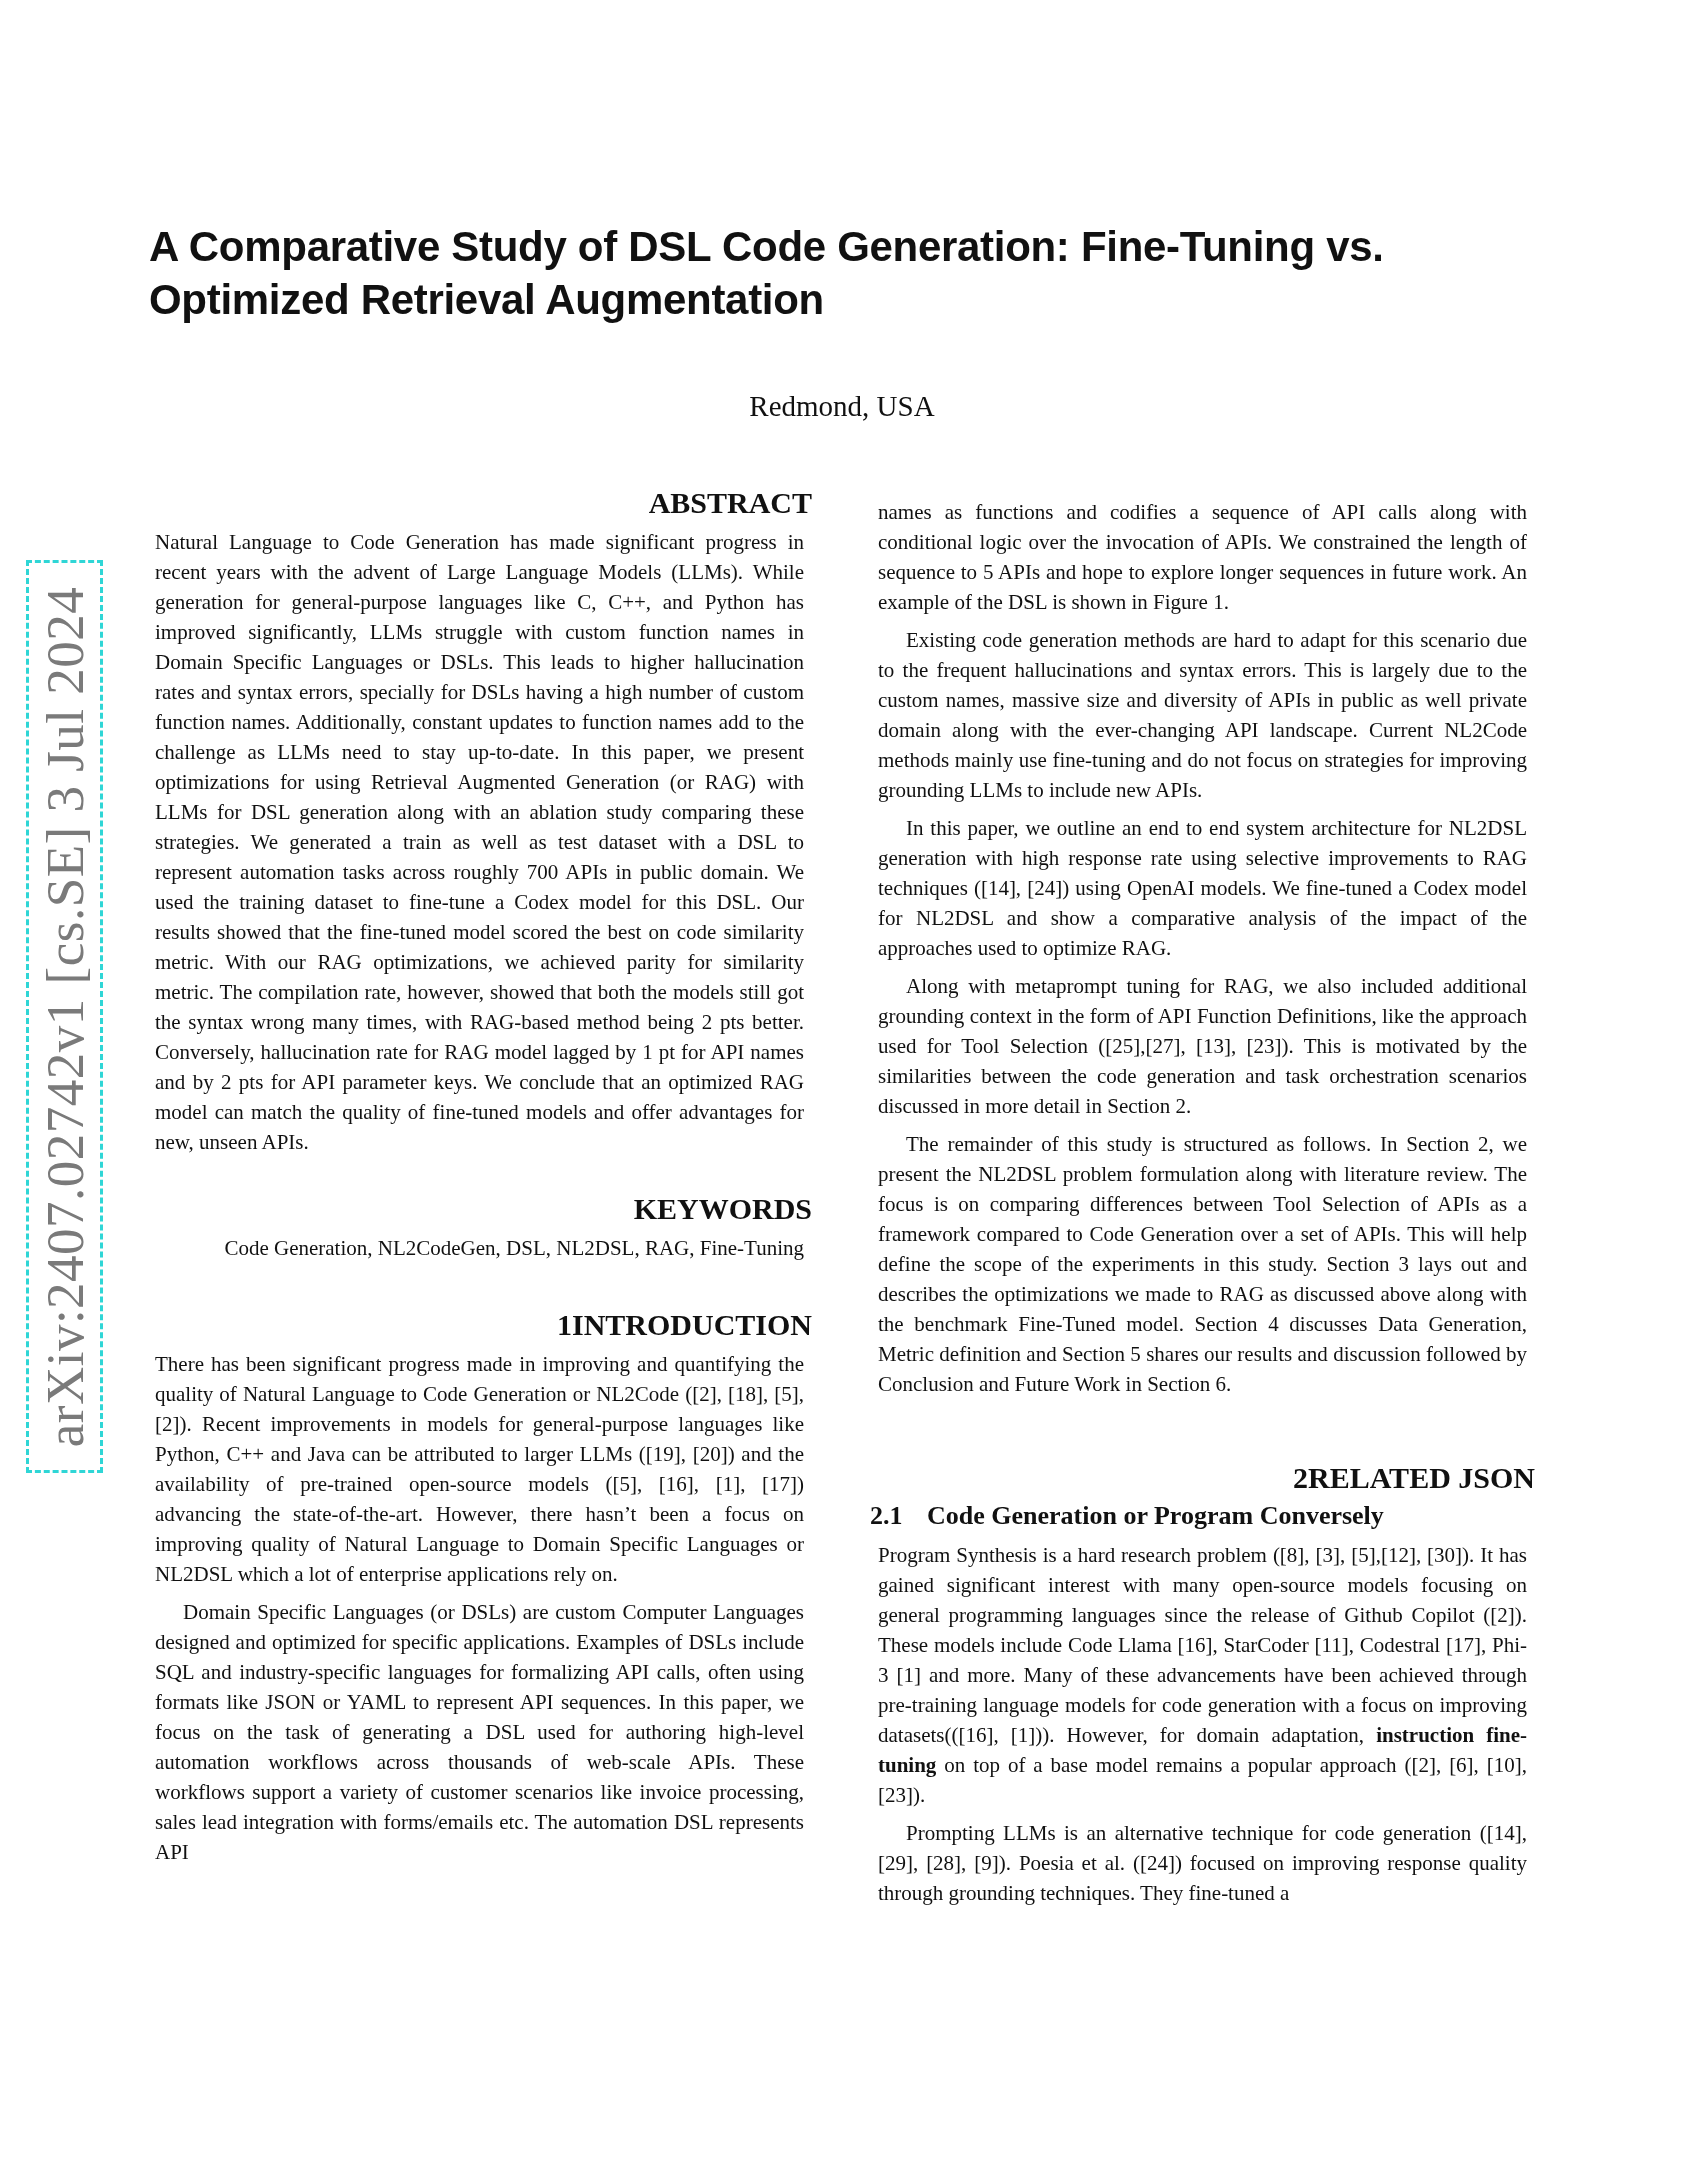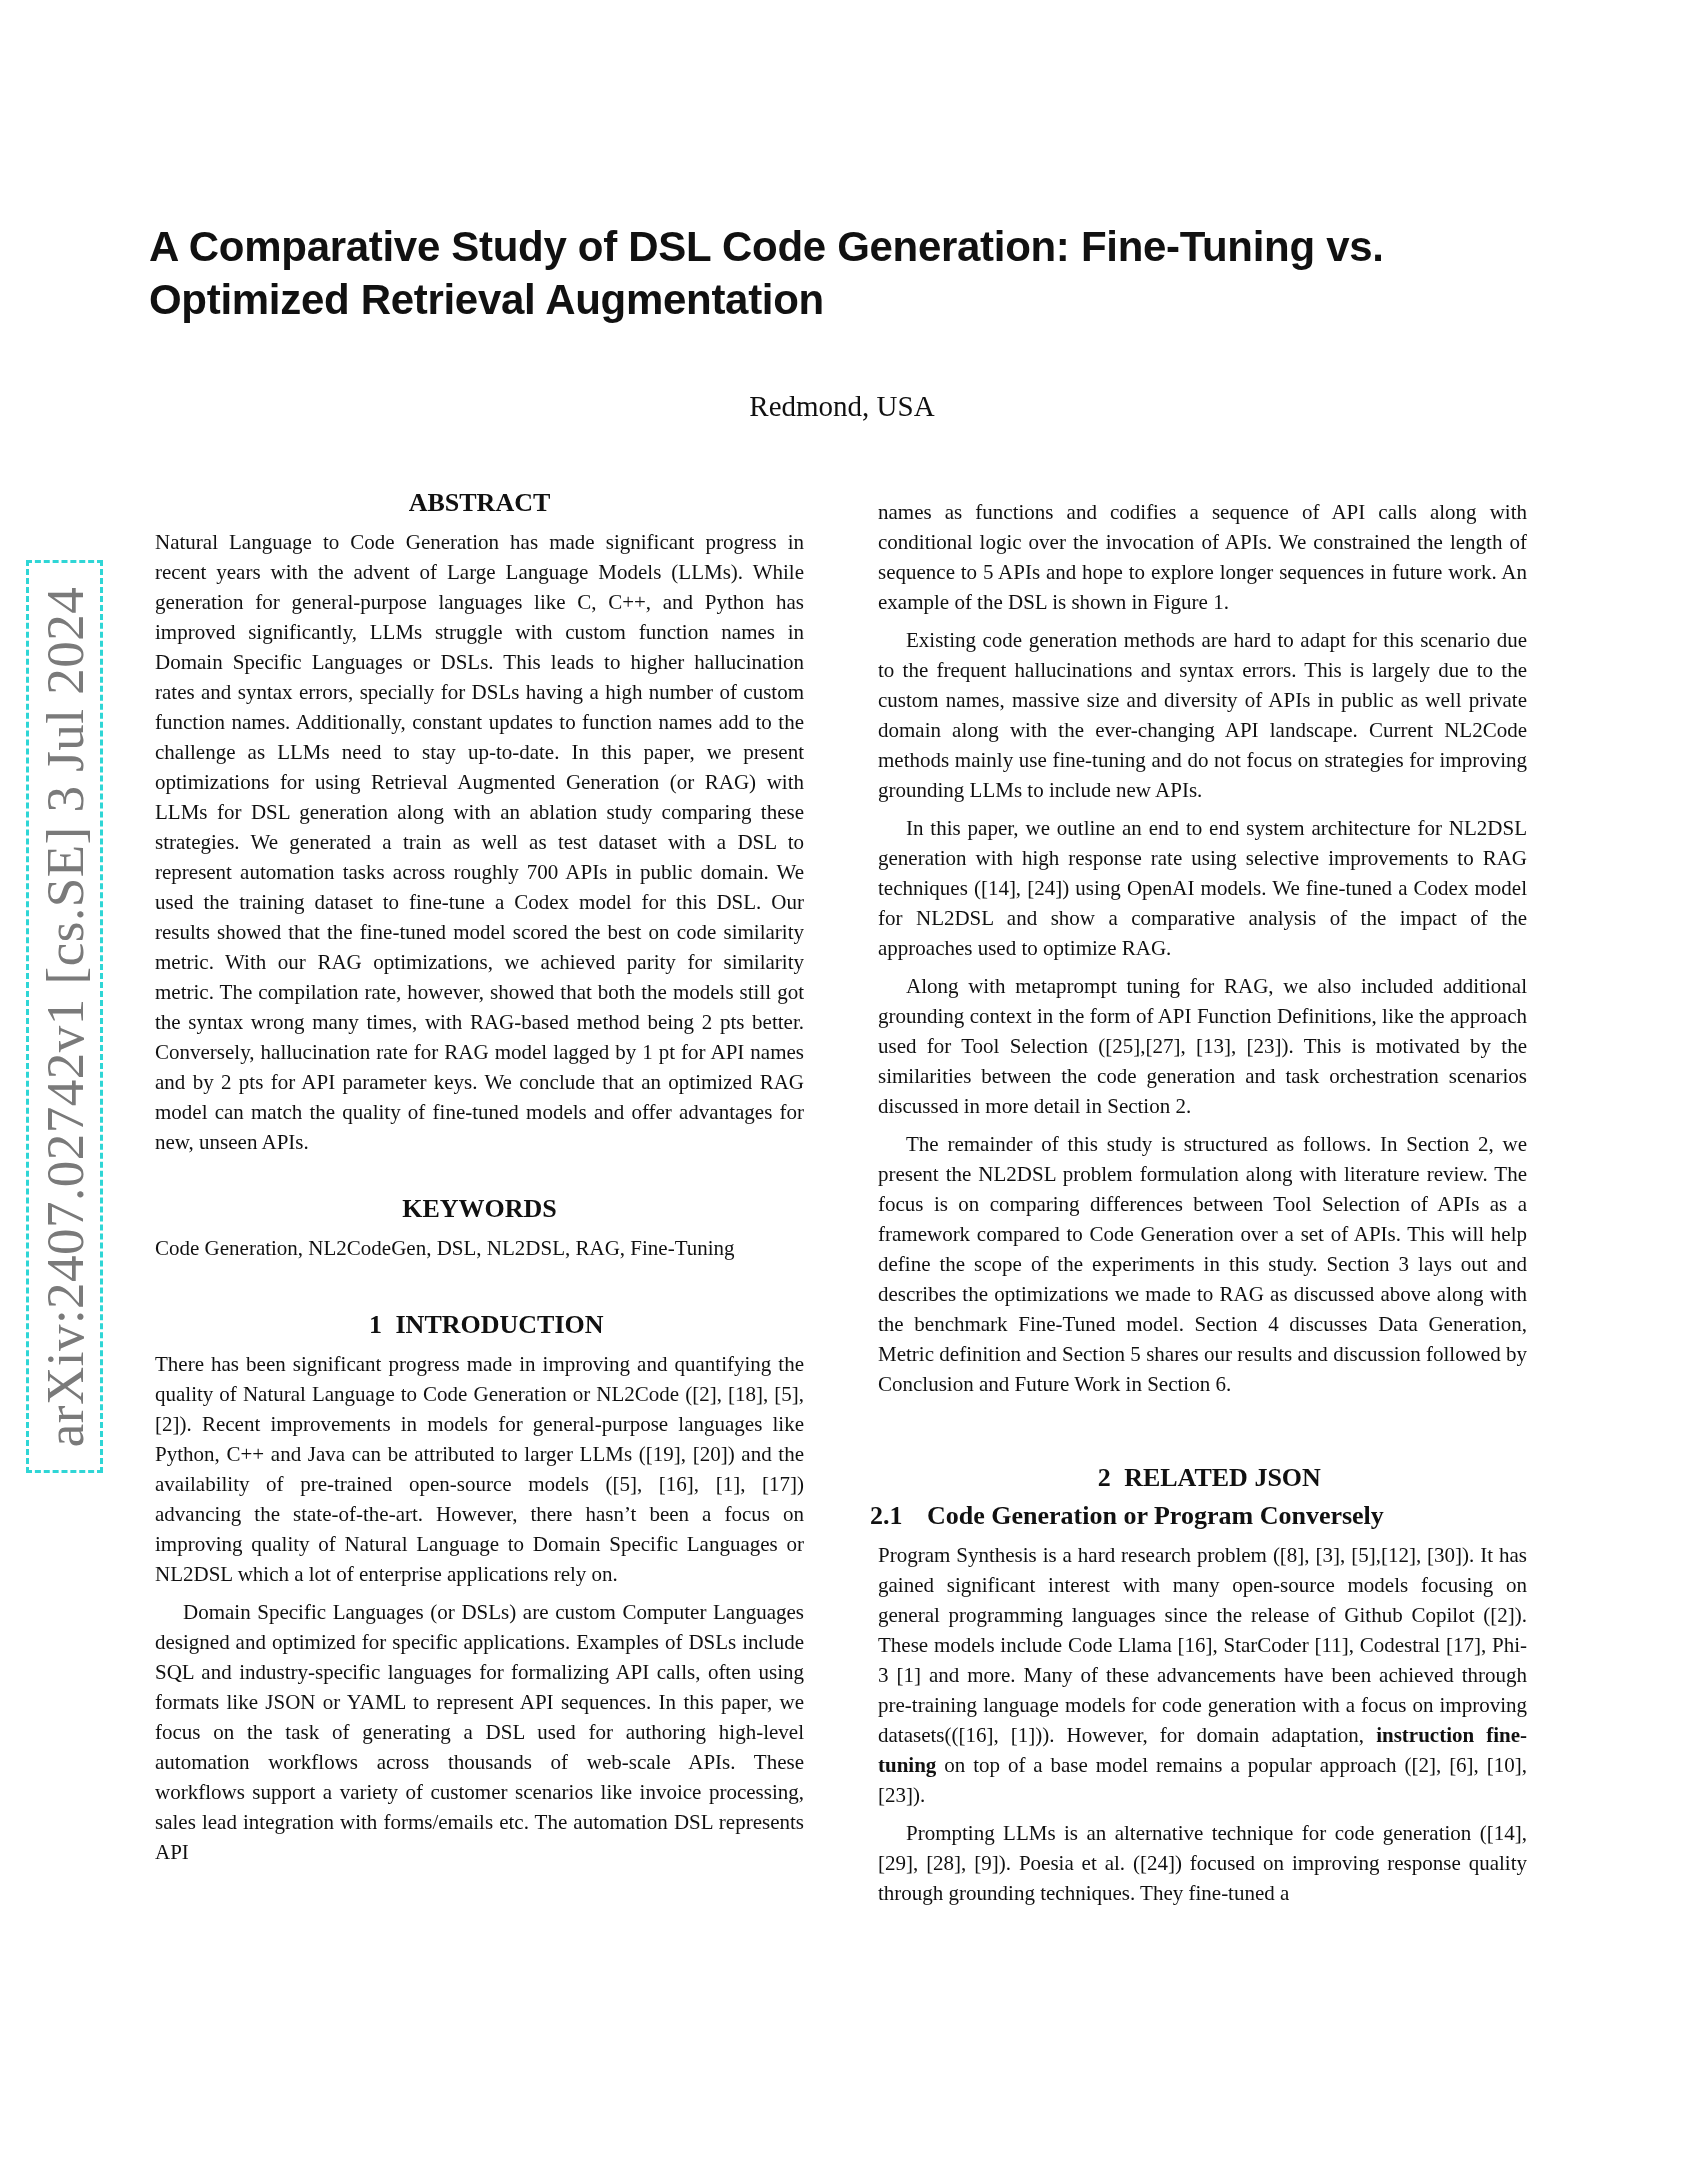--- a/index.html
+++ b/index.html
@@ -19,22 +19,22 @@
 
   .col {
     position: absolute; top: 487px; width: 665px;
     font-family: "Liberation Serif", serif; font-size: 21px; line-height: 30px;
     text-align: justify; hyphens: auto;
   }
   .col-left { left: 147px; }
   .col-right { left: 870px; top: 489px; }
 
   h2.sec {
-    font-family: "Liberation Serif", serif; font-weight: bold; font-size: 26px;
-    margin: 0 0 6px 0; line-height: 32px; text-align: center;
+    font-family: "Liberation Serif", serif; font-weight: bold; font-size: 30px;
+    margin: 0 0 6px 0; line-height: 32px; text-align: right;
   }
   h2.sec .num { display: inline-block; width: 40px; }
   h3.subsec {
     font-family: "Liberation Serif", serif; font-weight: bold; font-size: 26px;
     margin: 6px 0 6px 0; line-height: 32px; text-align: left;
   }
   h3.subsec .num { display: inline-block; width: 57px; }
   p { margin: 8px; }
   p.indent { text-indent: 28px; }
   .gap-keywords { height: 28px; }
@@ -70,21 +70,21 @@
   <div class="arxiv">
     <div class="arxiv-text">arXiv:2407.02742v1  [cs.SE]  3 Jul 2024</div>
   </div>
 
   <div class="col col-left">
     <h2 class="sec">ABSTRACT</h2>
     <p>Natural Language to Code Generation has made significant progress in recent years with the advent of Large Language Models (LLMs). While generation for general-purpose languages like C, C++, and Python has improved significantly, LLMs struggle with custom function names in Domain Specific Languages or DSLs. This leads to higher hallucination rates and syntax errors, specially for DSLs having a high number of custom function names. Additionally, constant updates to function names add to the challenge as LLMs need to stay up-to-date. In this paper, we present optimizations for using Retrieval Augmented Generation (or RAG) with LLMs for DSL generation along with an ablation study comparing these strategies. We generated a train as well as test dataset with a DSL to represent automation tasks across roughly 700 APIs in public domain. We used the training dataset to fine-tune a Codex model for this DSL. Our results showed that the fine-tuned model scored the best on code similarity metric. With our RAG optimizations, we achieved parity for similarity metric. The compilation rate, however, showed that both the models still got the syntax wrong many times, with RAG-based method being 2 pts better. Conversely, hallucination rate for RAG model lagged by 1 pt for API names and by 2 pts for API parameter keys. We conclude that an optimized RAG model can match the quality of fine-tuned models and offer advantages for new, unseen APIs.</p>
 
     <div class="gap-keywords"></div>
     <h2 class="sec">KEYWORDS</h2>
-    <p style="text-align:left">Code Generation, NL2CodeGen, DSL, NL2DSL, RAG, Fine-Tuning</p>
+    <p style="text-align:right">Code Generation, NL2CodeGen, DSL, NL2DSL, RAG, Fine-Tuning</p>
 
     <div class="gap-intro"></div>
     <h2 class="sec"><span class="num">1</span><span>INTRODUCTION</span></h2>
     <p>There has been significant progress made in improving and quantifying the quality of Natural Language to Code Generation or NL2Code ([2], [18], [5], [2]). Recent improvements in models for general-purpose languages like Python, C++ and Java can be attributed to larger LLMs ([19], [20]) and the availability of pre-trained open-source models ([5], [16], [1], [17]) advancing the state-of-the-art. However, there hasn’t been a focus on improving quality of Natural Language to Domain Specific Languages or NL2DSL which a lot of enterprise applications rely on.</p>
     <p class="indent">Domain Specific Languages (or DSLs) are custom Computer Languages designed and optimized for specific applications. Examples of DSLs include SQL and industry-specific languages for formalizing API calls, often using formats like JSON or YAML to represent API sequences. In this paper, we focus on the task of generating a DSL used for authoring high-level automation workflows across thousands of web-scale APIs. These workflows support a variety of customer scenarios like invoice processing, sales lead integration with forms/emails etc. The automation DSL represents API</p>
   </div>
 
   <div class="col col-right">
     <p>names as functions and codifies a sequence of API calls along with conditional logic over the invocation of APIs. We constrained the length of sequence to 5 APIs and hope to explore longer sequences in future work. An example of the DSL is shown in Figure 1.</p>
     <p class="indent">Existing code generation methods are hard to adapt for this scenario due to the frequent hallucinations and syntax errors. This is largely due to the custom names, massive size and diversity of APIs in public as well private domain along with the ever-changing API landscape. Current NL2Code methods mainly use fine-tuning and do not focus on strategies for improving grounding LLMs to include new APIs.</p>

